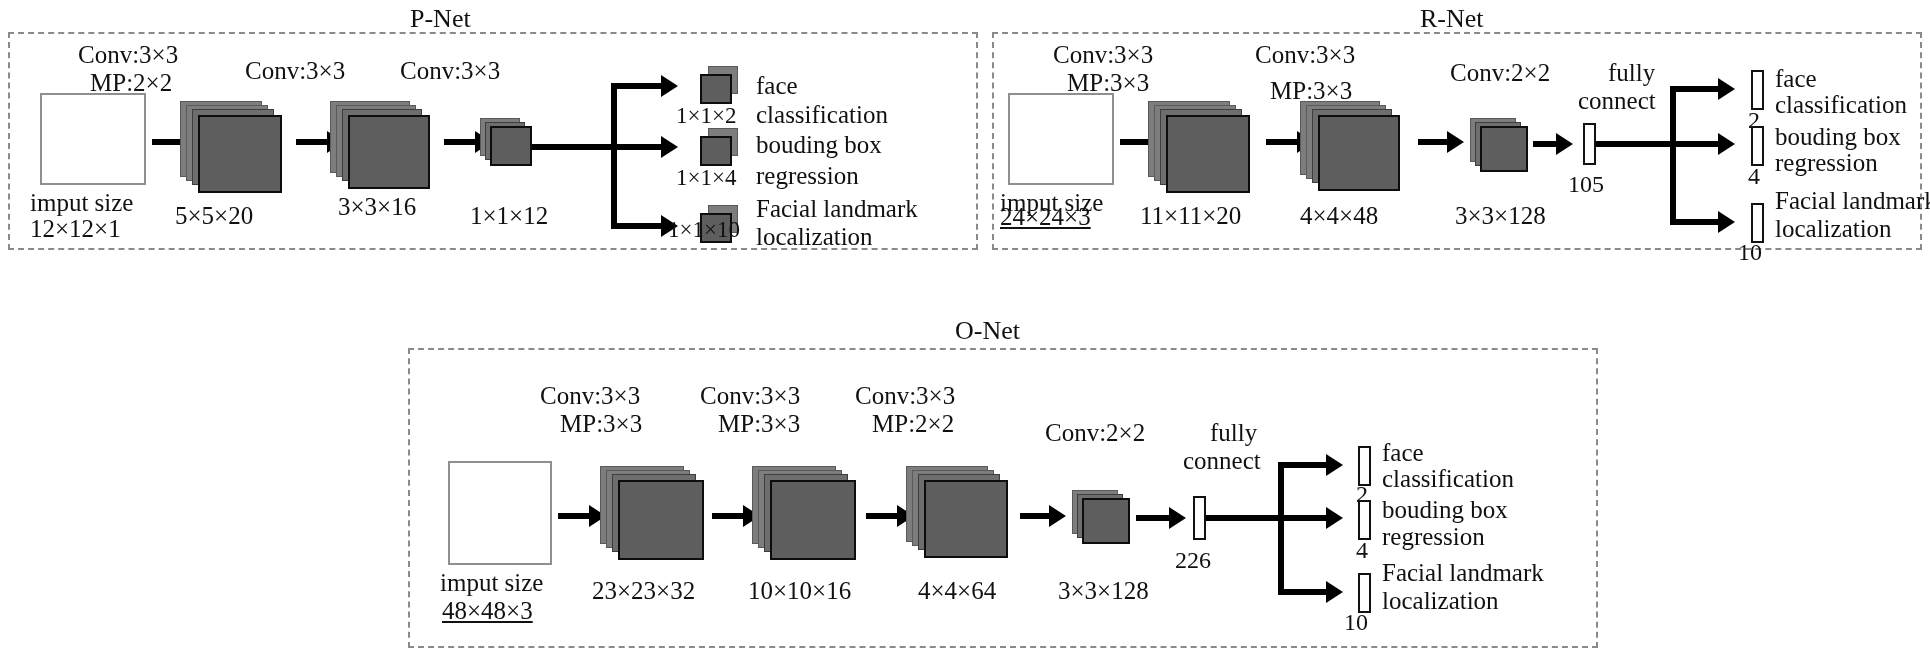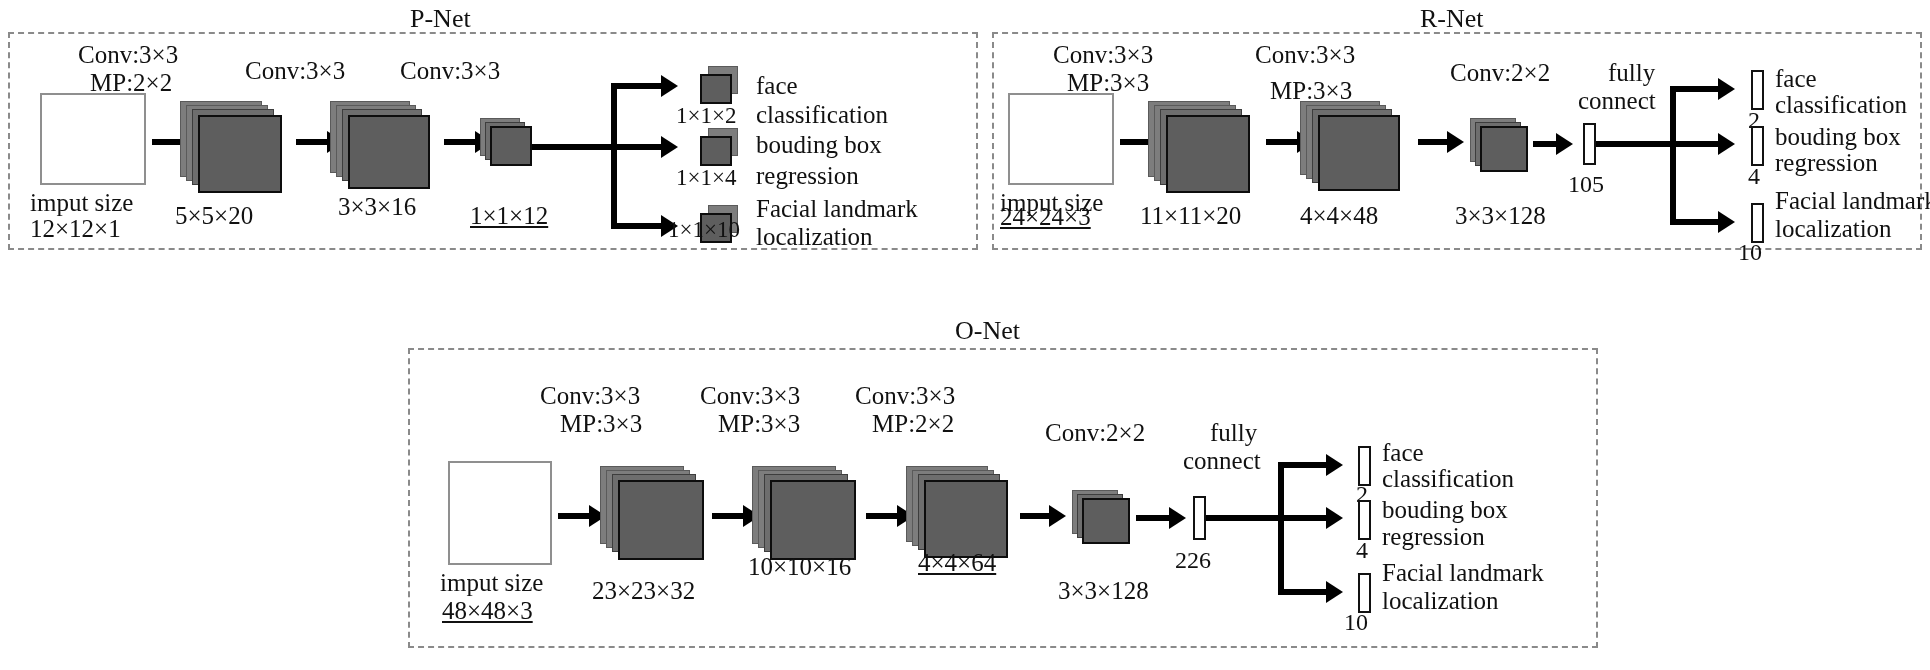--- a/index.html
+++ b/index.html
@@ -162,21 +162,21 @@
   <div class="arrow" style="left:444px; top:142px; width:48px;">
     <div class="shaft" style="width:32px;"></div>
     <div class="head" style="left:31px;"></div>
   </div>
 
   <div class="stack" style="left:480px; top:118px; width:70px; height:70px;">
     <div class="sheet back" style="left:0px;  top:0px;  width:40px; height:38px;"></div>
     <div class="sheet" style="left:5px;  top:4px;  width:40px; height:38px;"></div>
     <div class="sheet front" style="left:10px; top:8px;  width:42px; height:40px;"></div>
   </div>
-  <div class="txt t-dim t-center" style="left:470px; top:203px;text-decoration:underline;">1×1×12</div>
+  <div class="txt t-dim t-center" style="left:470px; top:203px;">1×1×12</div>
 
   <div class="stub" style="left:532px; top:144px; width:85px;"></div>
   <div class="spine" style="left:611px; top:83px; height:146px;"></div>
 
   <div class="arrow" style="left:611px; top:86px; width:80px;">
     <div class="shaft" style="width:52px;"></div>
     <div class="head" style="left:50px;"></div>
   </div>
   <div class="arrow" style="left:611px; top:147px; width:80px;">
     <div class="shaft" style="width:52px;"></div>
@@ -339,34 +339,34 @@
     <div class="shaft" style="width:32px;"></div>
     <div class="head" style="left:31px;"></div>
   </div>
 
   <div class="stack" style="left:752px; top:466px; width:118px; height:110px;">
     <div class="sheet back" style="left:0px;  top:0px;  width:84px; height:78px;"></div>
     <div class="sheet back" style="left:6px;  top:4px;  width:84px; height:78px;"></div>
     <div class="sheet" style="left:12px; top:8px;  width:84px; height:78px;"></div>
     <div class="sheet front" style="left:18px; top:14px; width:86px; height:80px;"></div>
   </div>
-  <div class="txt t-dim t-center" style="left:748px; top:554px;">10×10×16</div>
+  <div class="txt t-dim t-center" style="left:748px; top:578px;">10×10×16</div>
 
   <div class="arrow" style="left:866px; top:516px; width:48px;">
     <div class="shaft" style="width:32px;"></div>
     <div class="head" style="left:31px;"></div>
   </div>
 
   <div class="stack" style="left:906px; top:466px; width:118px; height:110px;">
     <div class="sheet back" style="left:0px;  top:0px;  width:82px; height:76px;"></div>
     <div class="sheet back" style="left:6px;  top:4px;  width:82px; height:76px;"></div>
     <div class="sheet" style="left:12px; top:8px;  width:82px; height:76px;"></div>
     <div class="sheet front" style="left:18px; top:14px; width:84px; height:78px;"></div>
   </div>
-  <div class="txt t-dim t-center" style="left:918px; top:550px;text-decoration:underline;">4×4×64</div>
+  <div class="txt t-dim t-center" style="left:918px; top:578px;">4×4×64</div>
 
   <div class="arrow" style="left:1020px; top:516px; width:48px;">
     <div class="shaft" style="width:30px;"></div>
     <div class="head" style="left:29px;"></div>
   </div>
 
   <div class="stack" style="left:1072px; top:490px; width:74px; height:72px;">
     <div class="sheet back" style="left:0px;  top:0px;  width:46px; height:44px;"></div>
     <div class="sheet" style="left:5px;  top:4px;  width:46px; height:44px;"></div>
     <div class="sheet front" style="left:10px; top:8px;  width:48px; height:46px;"></div>

